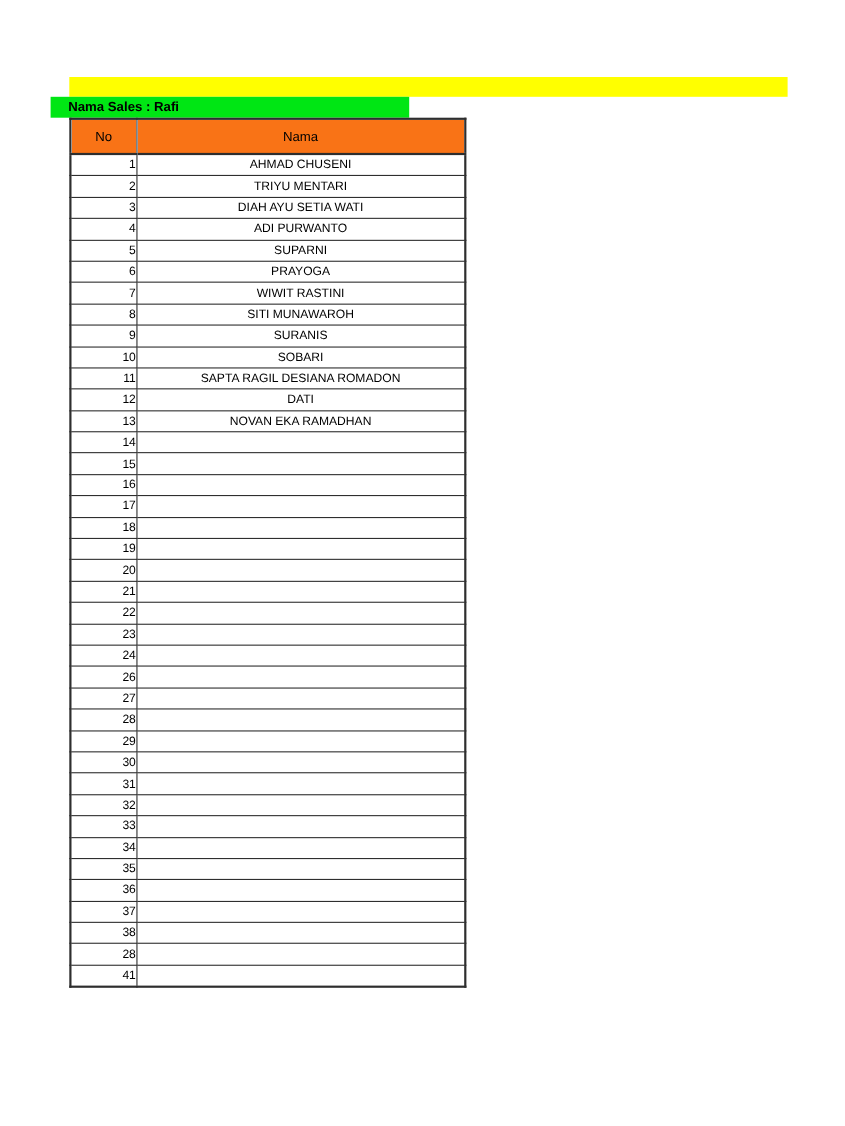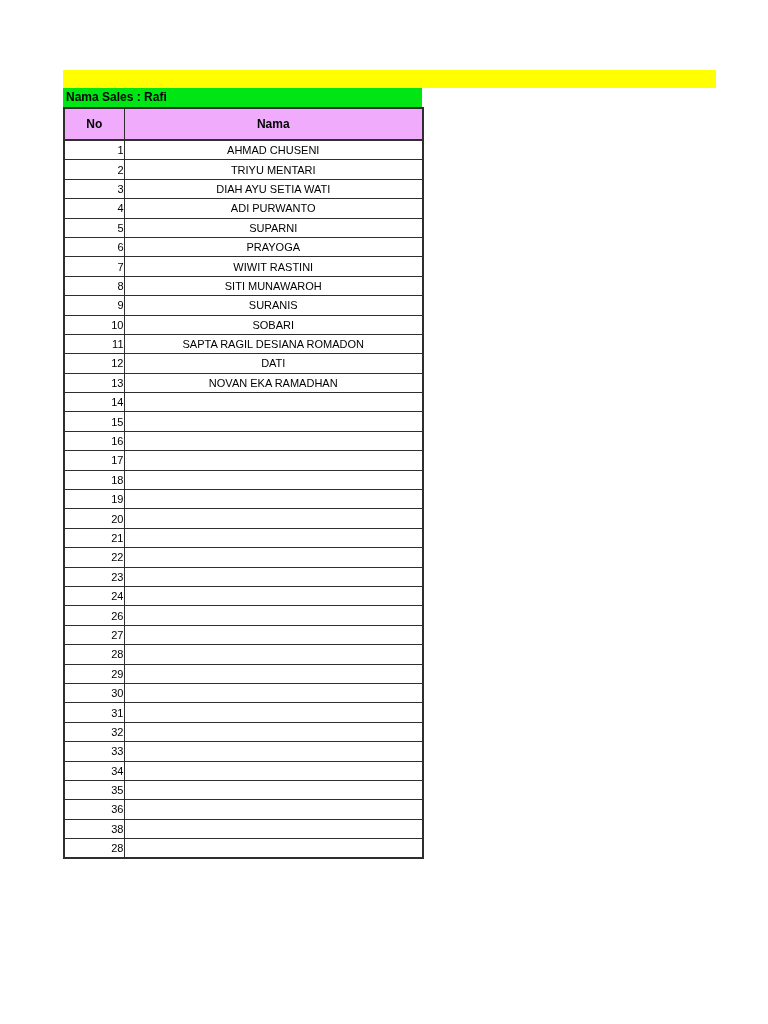--- a/index.html
+++ b/index.html
@@ -18,55 +18,55 @@
   .yellow-bar {
     position: absolute;
     left: 63px;
     top: 70px;
     width: 653px;
     height: 18px;
     background: #ffff00;
   }
   .sales-label {
     position: absolute;
-    left: 63px;
+    left: 46px;
     top: 88px;
-    width: 359px;
+    width: 326px;
     height: 19px;
     box-sizing: border-box;
     background: #00e614;
     color: #000000;
     font-size: 12px;
     font-weight: 700;
     line-height: 19px;
-    padding-left: 3px;
+    padding-left: 16px;
     white-space: nowrap;
   }
   table.names {
     position: absolute;
     left: 63px;
     top: 107px;
     width: 359px;
     border-collapse: collapse;
     table-layout: fixed;
     border: 2px solid #2e2e2e;
   }
   table.names th,
   table.names td {
     border: 1px solid #2e2e2e;
     padding: 0;
     overflow: hidden;
     white-space: nowrap;
     color: #000000;
   }
   table.names thead th {
-    background: #f0abfc;
+    background: #f97316;
     height: 30px;
     font-size: 12px;
-    font-weight: 700;
+    font-weight: 400;
     text-align: center;
     border-bottom: 2px solid #2e2e2e;
   }
   table.names tbody td {
     height: 18.4px;
     font-size: 11px;
     font-weight: 400;
     background: #ffffff;
   }
   td.cell-no {
@@ -233,23 +233,31 @@
         </tr>
         <tr>
           <td class="cell-no">35</td>
           <td class="cell-nama"></td>
         </tr>
         <tr>
           <td class="cell-no">36</td>
           <td class="cell-nama"></td>
         </tr>
         <tr>
+          <td class="cell-no">37</td>
+          <td class="cell-nama"></td>
+        </tr>
+        <tr>
           <td class="cell-no">38</td>
           <td class="cell-nama"></td>
         </tr>
         <tr>
           <td class="cell-no">28</td>
+          <td class="cell-nama"></td>
+        </tr>
+        <tr>
+          <td class="cell-no">41</td>
           <td class="cell-nama"></td>
         </tr>
       </tbody>
   </table>
 
 </div>
 
 </body></html>

